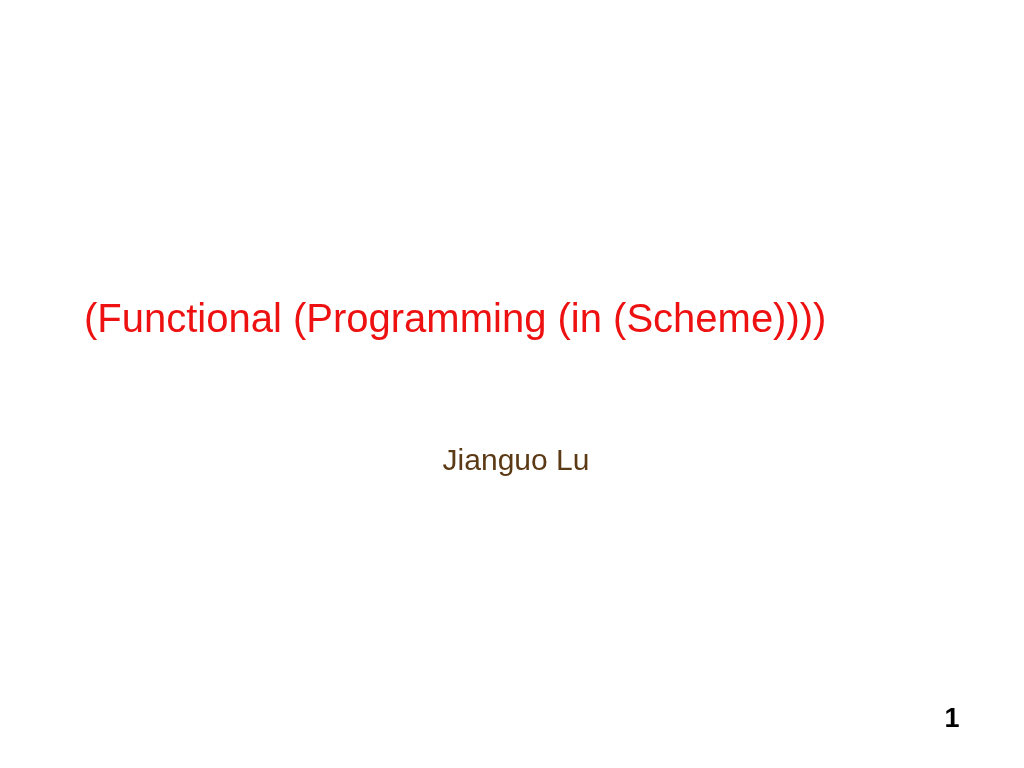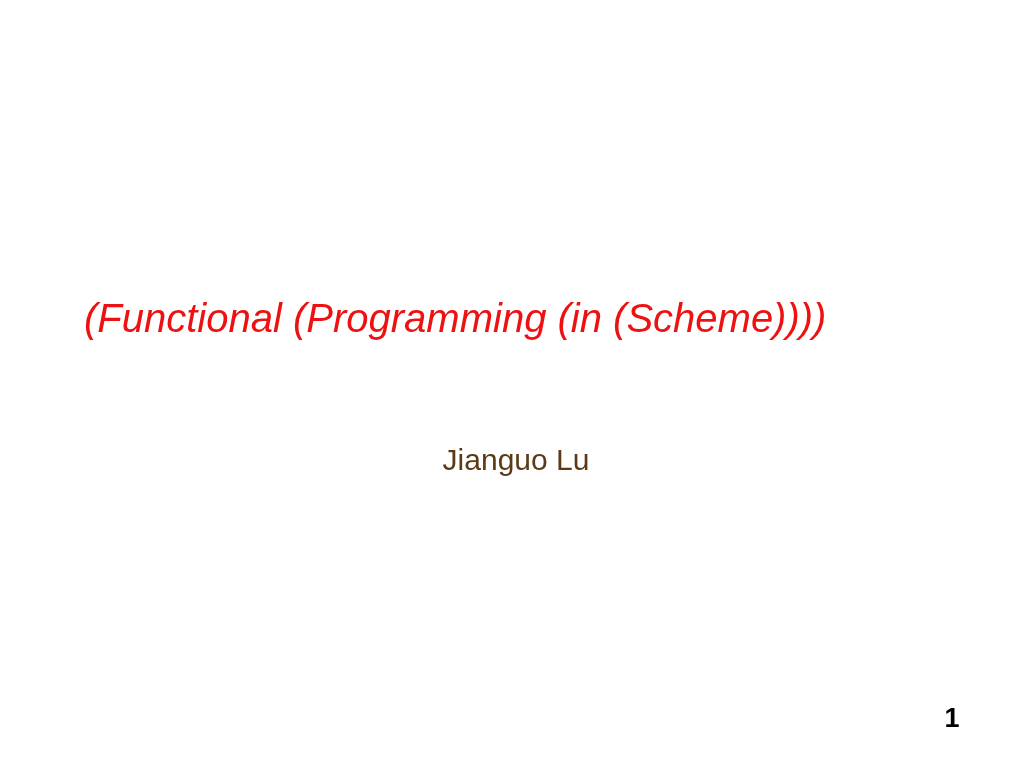--- a/index.html
+++ b/index.html
@@ -20,21 +20,20 @@
     background: #ffffff;
     overflow: hidden;
   }
 
   
   .title-block {
     position: absolute;
     left: 84px;
     top: 294px;
     width: 860px;
-    font-style: italic;
   }
 
   .slide-title {
     margin: 0;
     font-family: "Liberation Sans", sans-serif;
     font-size: 40px;
     font-weight: normal;
     line-height: 48px;
     letter-spacing: 0px;
     color: #ee1111;

